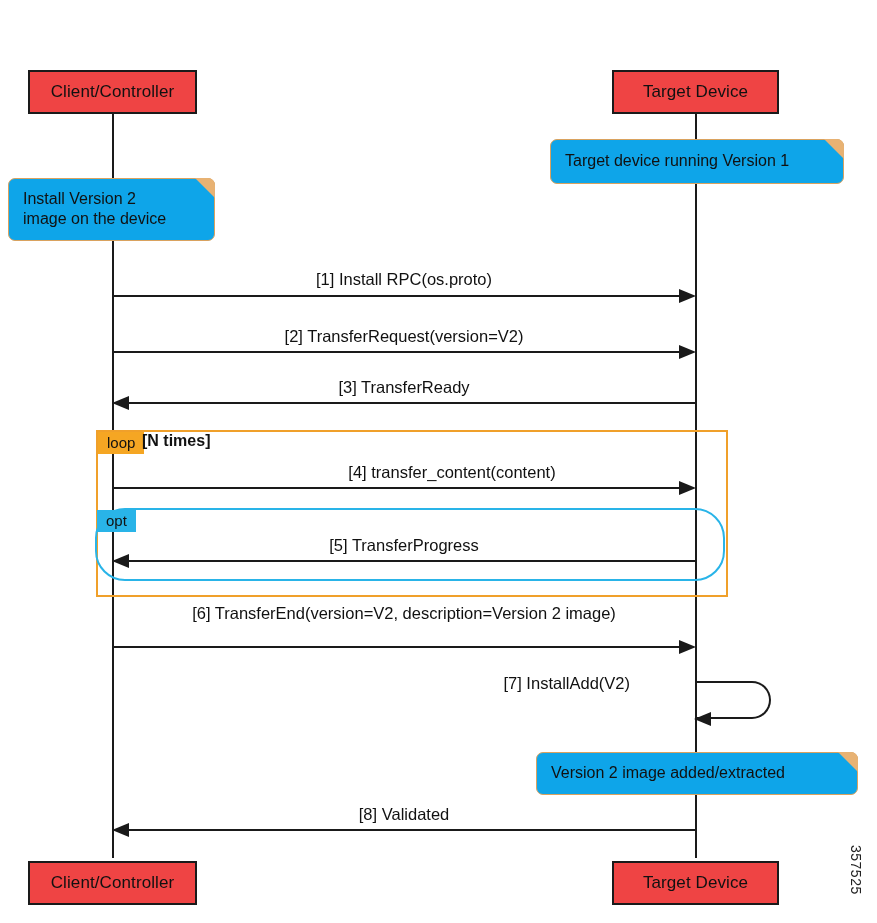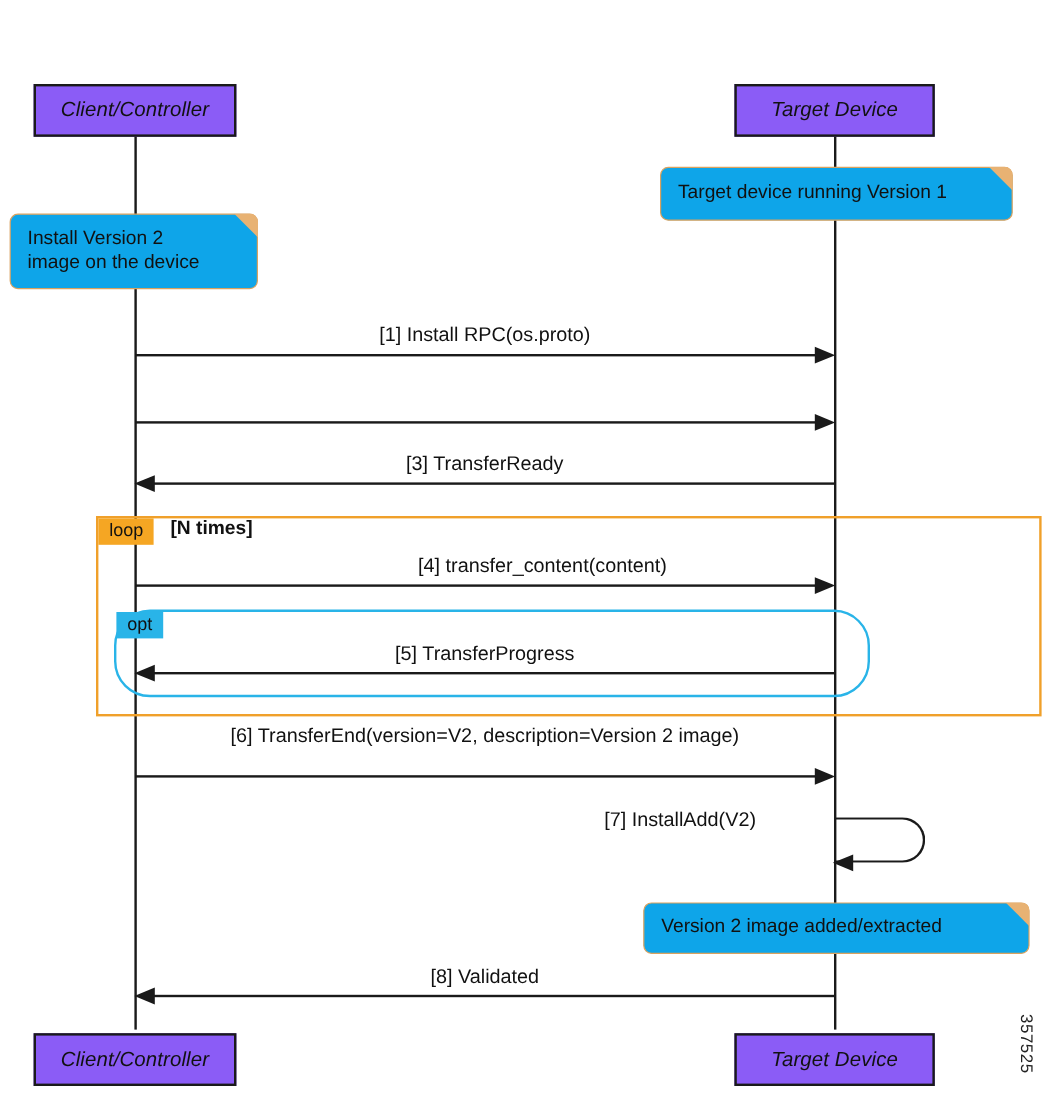--- a/index.html
+++ b/index.html
@@ -16,30 +16,29 @@
     position: relative;
     width: 877px;
     height: 923px;
     overflow: hidden;
     background: #ffffff;
   }
   
   .actor-box {
     position: absolute;
     box-sizing: border-box;
-    background: #8b5cf6;
+    background: #ef4444;
     border: 2px solid #1a1a1a;
     display: flex;
     align-items: center;
     justify-content: center;
     font-size: 17px;
     color: #111111;
     white-space: nowrap;
     letter-spacing: 0.1px;
-    font-style: italic;
   }
   
   .lifeline {
     position: absolute;
     width: 2px;
     background: #1a1a1a;
   }
   
   .note {
     position: absolute;
@@ -175,37 +174,38 @@
       <span style="display:block;">Install Version 2</span>
       <span style="display:block;">image on the device</span>
     </span>
   </div>
 
   <div class="note" style="left:536px; top:752px; width:322px; height:43px;">
     <span class="fold"></span>
     <span>Version 2 image added/extracted</span>
   </div>
 
-  <div class="fragment loop" style="left:80px; top:430px; width:788px; height:167px;">
+  <div class="fragment loop" style="left:96px; top:430px; width:632px; height:167px;">
     <span class="frag-tag loop-tag">loop</span>
   </div>
   <span class="frag-guard" style="left:142px; top:432px;">[N times]</span>
 
   <div class="fragment opt" style="left:95px; top:508px; width:630px; height:73px;border-radius:30px;">
     <span class="frag-tag opt-tag">opt</span>
   </div>
 
   <div class="msg" style="left:113px; top:295px; width:568px;">
     <span class="arrowhead right"></span>
   </div>
   <span class="msg-label" style="left:404px; top:270px;">[1] Install RPC(os.proto)</span>
 
   <div class="msg" style="left:113px; top:351px; width:568px;">
     <span class="arrowhead right"></span>
   </div>
+  <span class="msg-label" style="left:404px; top:327px;">[2] TransferRequest(version=V2)</span>
 
   <div class="msg" style="left:127px; top:402px; width:569px;">
     <span class="arrowhead left"></span>
   </div>
   <span class="msg-label" style="left:404px; top:378px;">[3] TransferReady</span>
 
   <div class="msg" style="left:113px; top:487px; width:568px;">
     <span class="arrowhead right"></span>
   </div>
   <span class="msg-label" style="left:404px; top:463px;margin-left:48px;">[4] transfer_content(content)</span>

